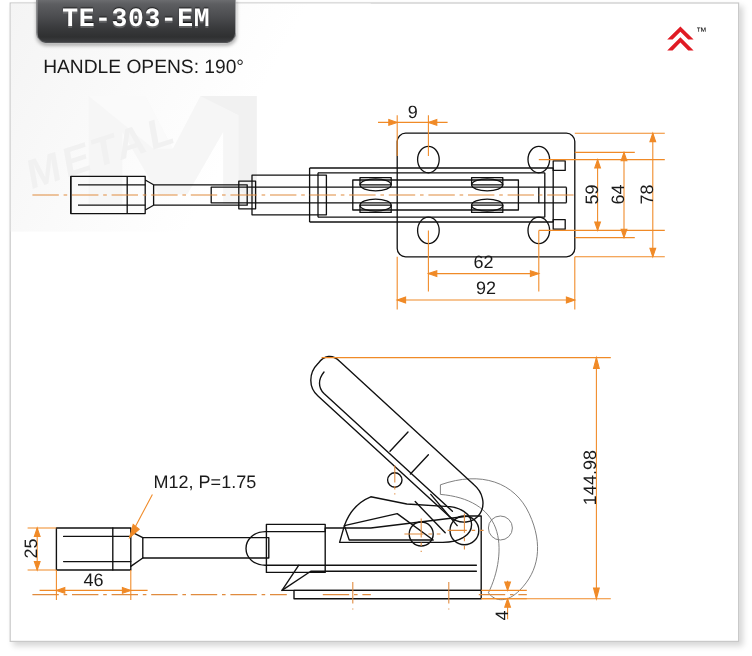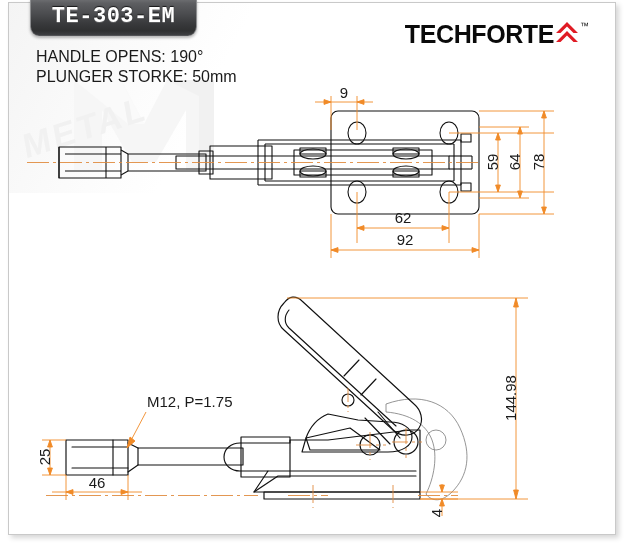--- a/index.html
+++ b/index.html
@@ -117,21 +117,21 @@
   #logo-tm {
     font-size: 9px;
     color: #111;
     margin-left: 1px;
     margin-top: 1px;
   }
 
   svg { display: block; }
   .dwg { position: absolute; }
   #dwg-top  { left: 9px;  top: 88px; }
-  #dwg-side { left: 9px;  top: 280px; margin-left: 19px; }
+  #dwg-side { left: 9px;  top: 280px; }
 </style>
 </head>
 <body>
 
 <div id="page">
 
   <div id="frame"></div>
   <div id="sheen"></div>
 
   <div id="watermark">
@@ -142,25 +142,23 @@
     </svg>
     <div id="wm-text">METAL</div>
   </div>
 
   <div id="badge">
     <div id="badge-label">TE-303-EM</div>
   </div>
 
   <div id="specs">
     <div>HANDLE OPENS: 190°</div>
-    <div>PLUNGER STORKE: 50mm</div>
   </div>
 
   <div id="logo">
-    <span id="logo-word">TECHFORTE</span>
     <span id="logo-mark">
       <svg width="24" height="26" viewBox="0 0 24 26">
         <path d="M12 1 L23 12 L18.5 12 L12 5.5 L5.5 12 L1 12 Z" fill="#e01b24"></path>
         <path d="M12 10 L23 21 L18.5 21 L12 14.5 L5.5 21 L1 21 Z" fill="#e01b24"></path>
       </svg>
     </span>
     <span id="logo-tm">™</span>
   </div>
 
   <div class="dwg" id="dwg-top">

